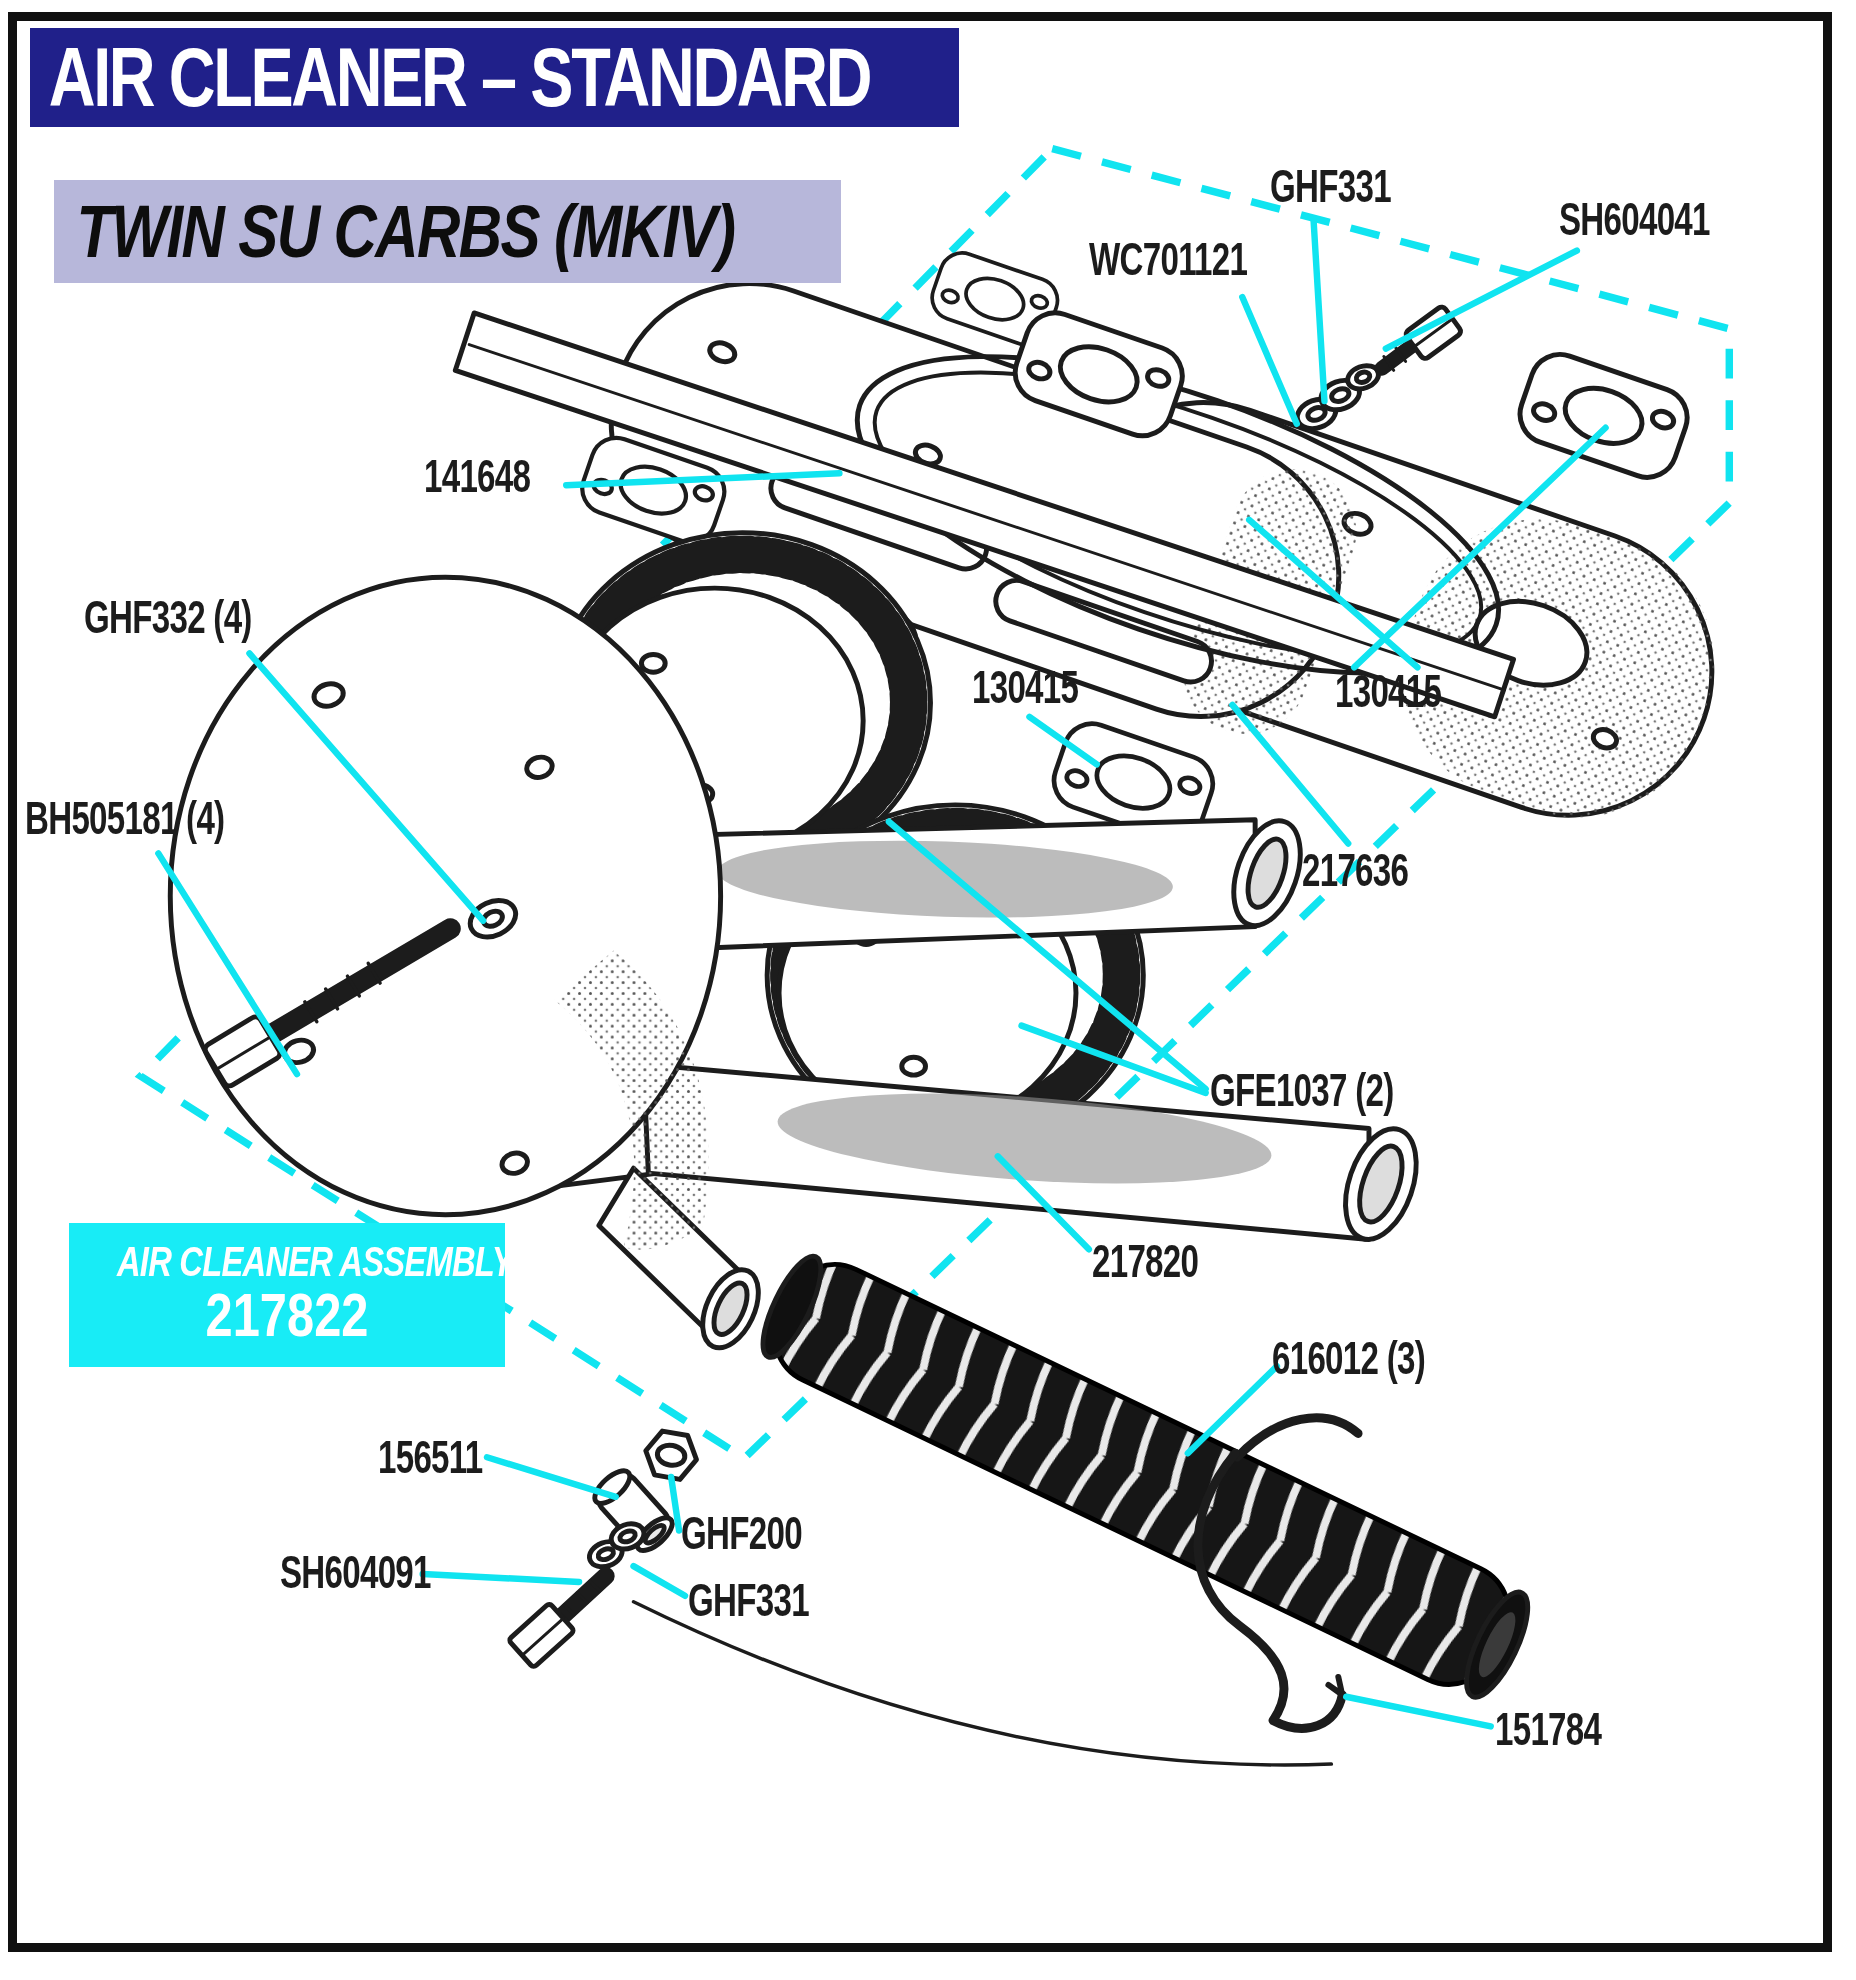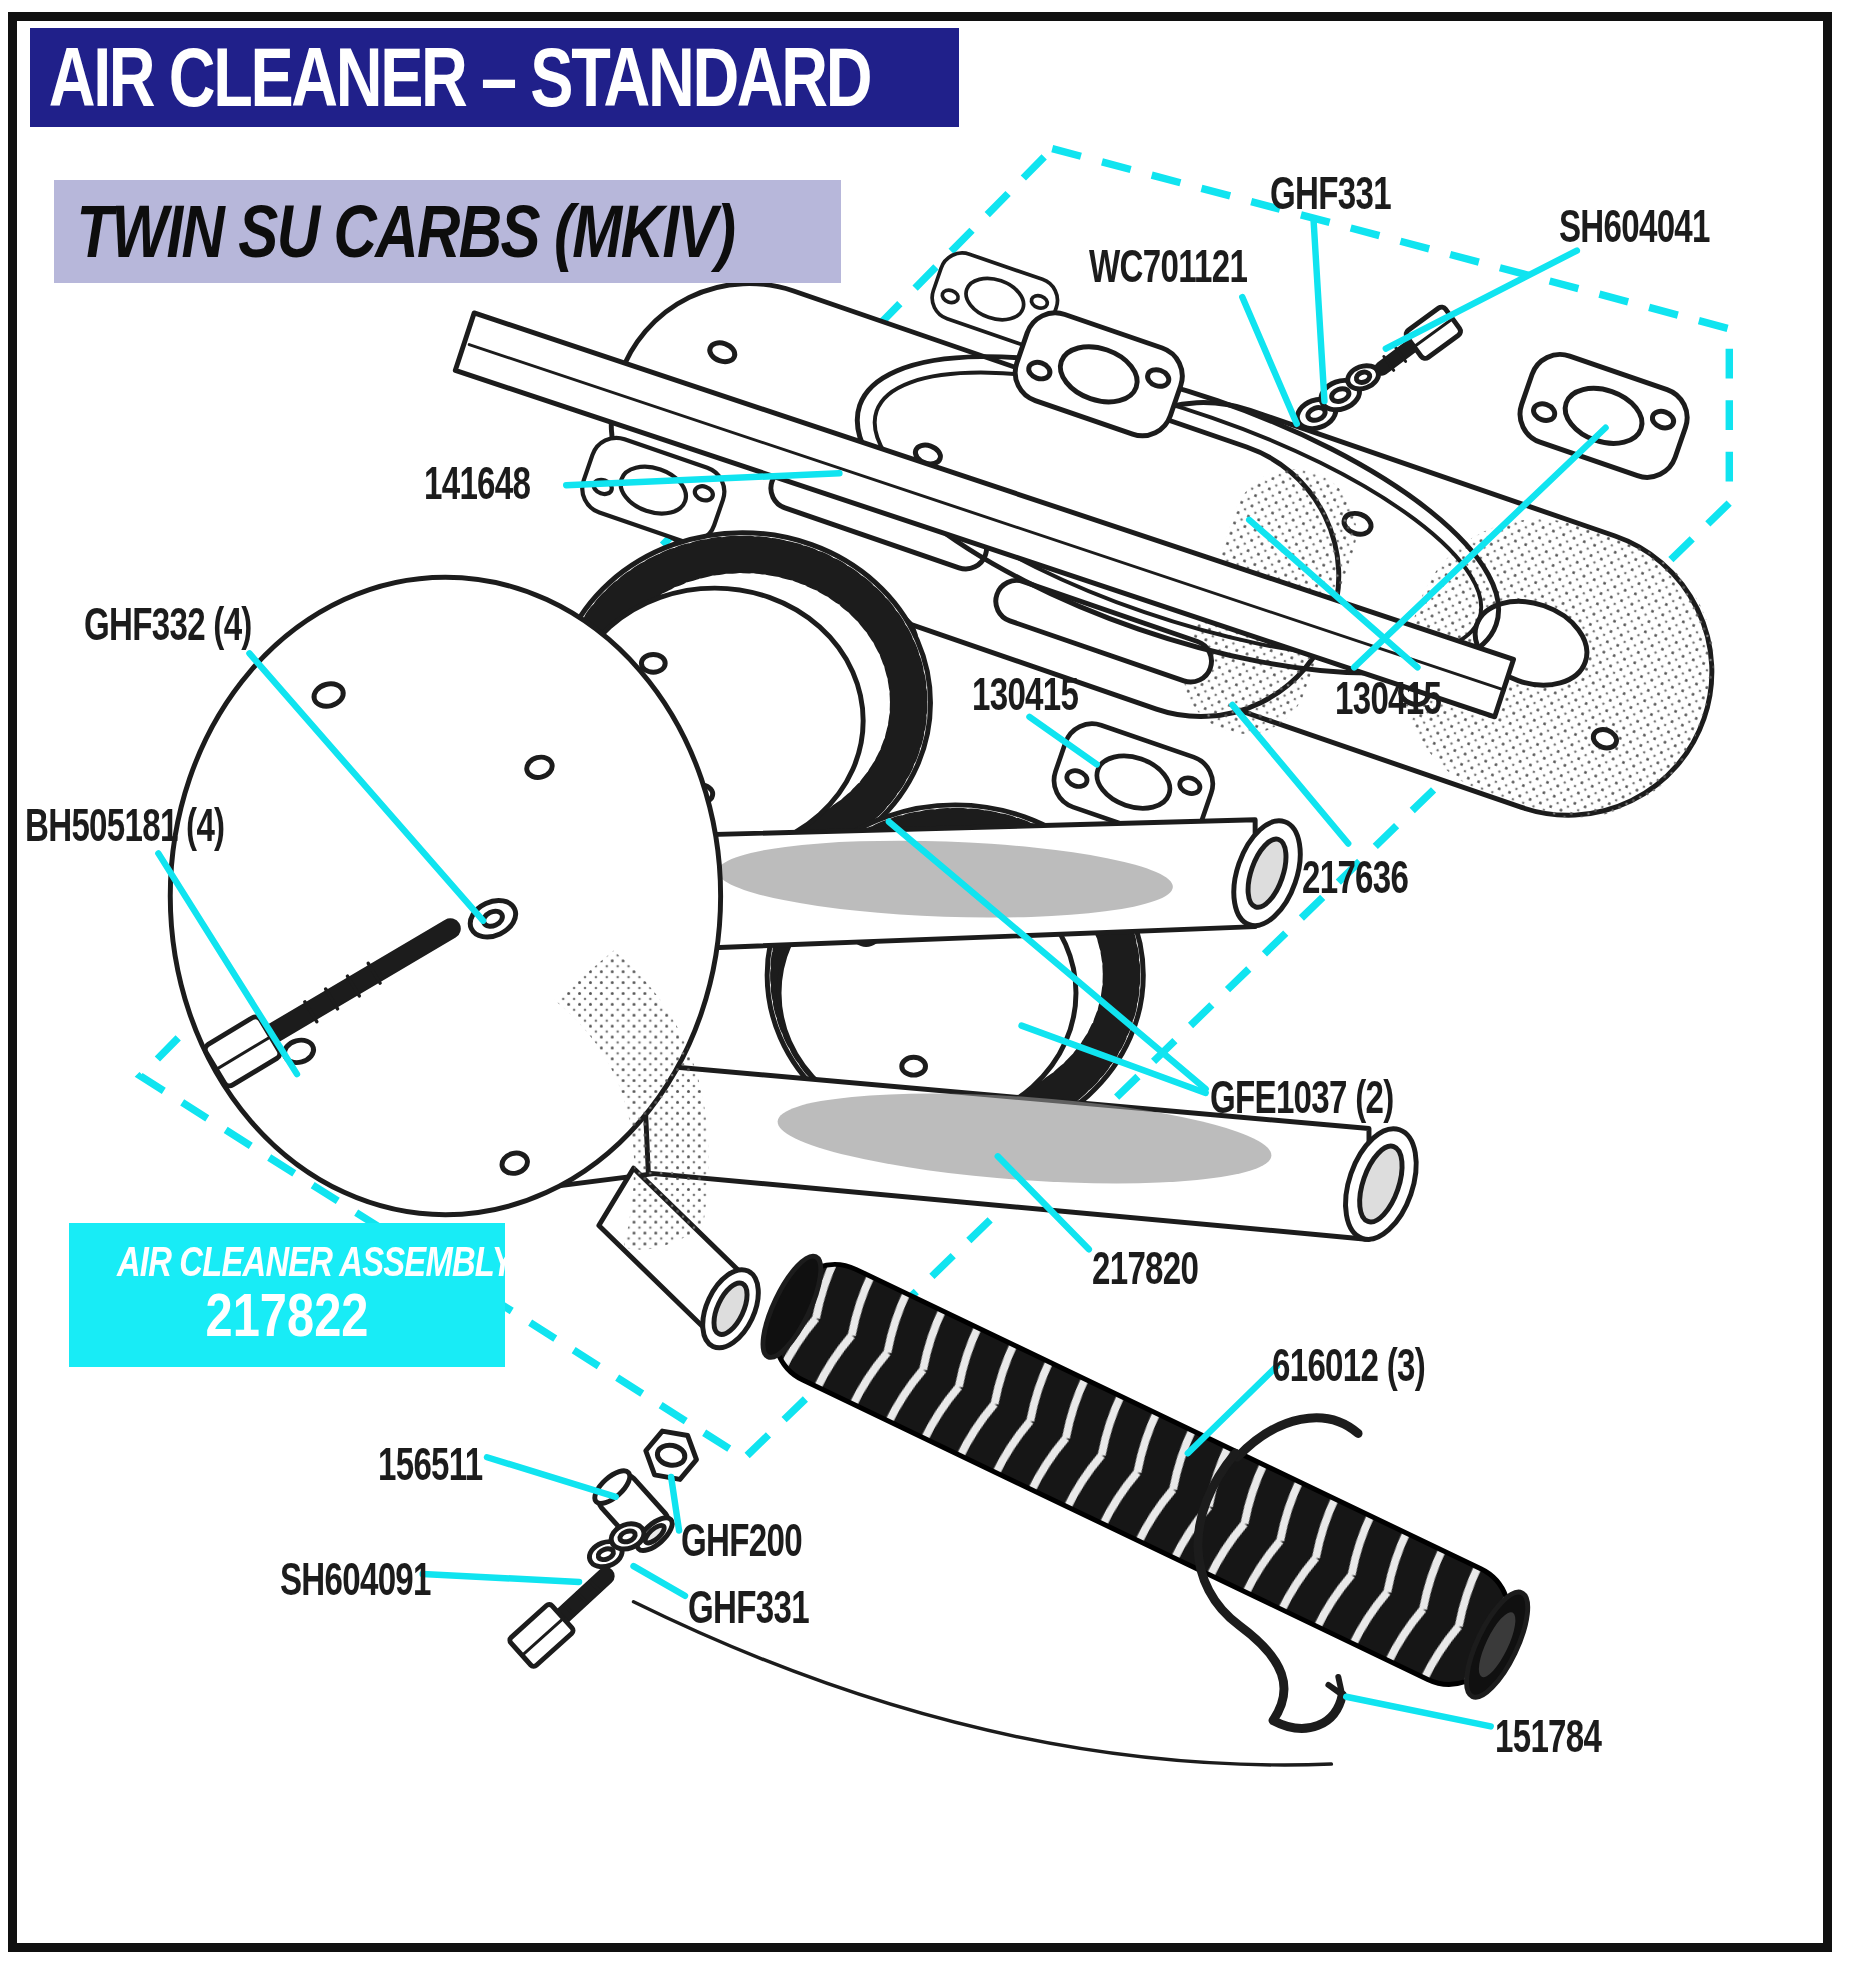--- a/index.html
+++ b/index.html
@@ -20,21 +20,21 @@
   #subtitle-bar .t{color:#0d0d0d;font-weight:bold;font-style:italic;font-size:75px;line-height:103px;
         white-space:nowrap;letter-spacing:-2px;padding-left:28px;transform:scaleX(.8);transform-origin:left center;}
   #assembly-box{position:absolute;left:69px;top:1223px;width:436px;height:144px;background:var(--cyan-box);
         text-align:center;color:#fff;}
   #assembly-box .l1{font-weight:bold;font-style:italic;font-size:42px;line-height:42px;margin-top:18px;
         white-space:nowrap;letter-spacing:-1px;transform:scaleX(.78);transform-origin:center;}
   #assembly-box .l2{font-weight:bold;font-size:61px;line-height:65px;white-space:nowrap;
         letter-spacing:0px;transform:scaleX(.8);transform-origin:center;}
   .part-label{position:absolute;color:var(--ink);font-weight:bold;font-size:46px;line-height:50px;
         white-space:nowrap;letter-spacing:-1px;transform:scaleX(.72);transform-origin:left top;}
-  #labels{position:absolute;left:0;top:8px;width:1856px;height:1882px;}
+  #labels{position:absolute;left:0;top:1px;width:1856px;height:1882px;}
 </style>
 </head>
 <body>
 
 <div id="page">
 
   <svg id="diagram-svg" viewBox="0 0 1875 2000">
     <defs>
       <pattern id="stip" width="11" height="11" patternUnits="userSpaceOnUse">
         <circle cx="2.5" cy="2.5" r="1.5" fill="#555"></circle>

